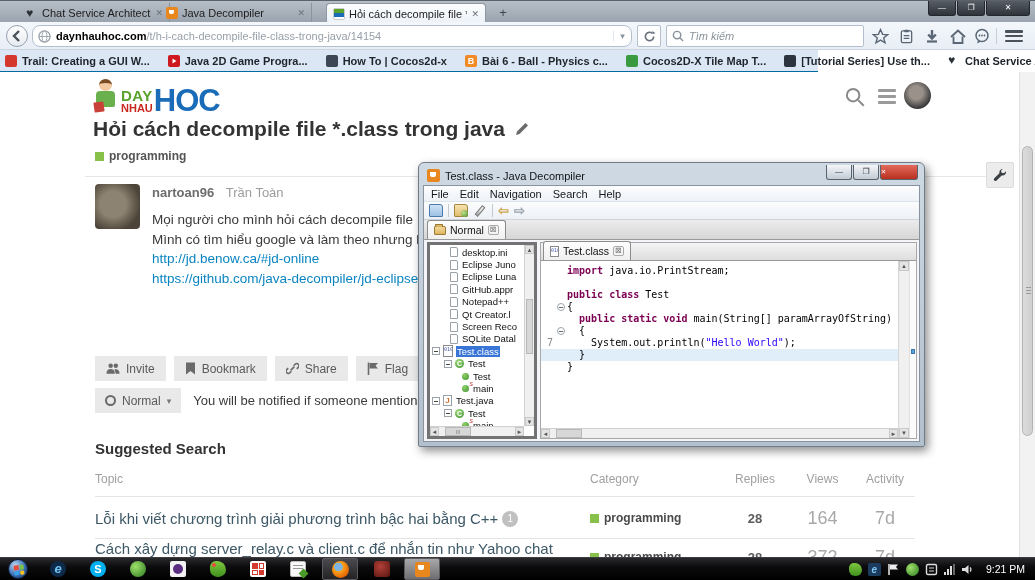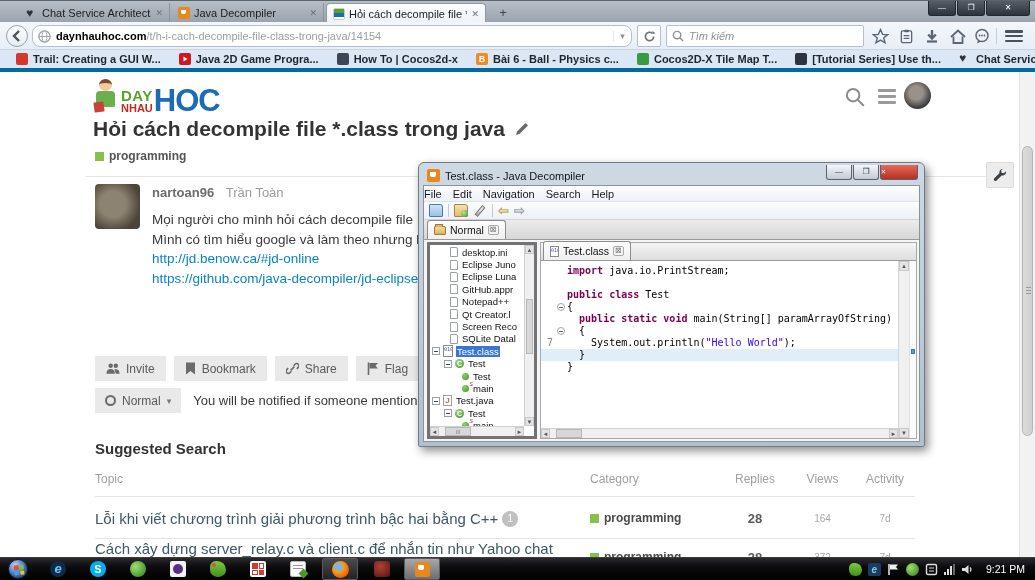--- a/index.html
+++ b/index.html
@@ -31,21 +31,21 @@
   .urlbar .drop{width:18px;color:#8a93a0;border-left:1px solid #dfe5ec;text-align:center;font-size:9px;}
   .reloadbtn{position:absolute;left:637px;top:3px;width:24px;height:22px;background:#fff;border:1px solid #b4bfcd;border-radius:2px;display:flex;align-items:center;justify-content:center;}
   .searchbar{position:absolute;left:666px;top:3px;width:198px;height:22px;background:#fff;border:1px solid #b4bfcd;border-radius:2px;display:flex;align-items:center;}
   .searchbar input{border:none;outline:none;flex:1;font-size:11px;font-style:italic;color:#555;font-family:"Liberation Sans",sans-serif;background:transparent;}
   .searchbar input::placeholder{color:#8b929b;}
   .navic{position:absolute;top:3px;width:24px;height:22px;display:flex;align-items:center;justify-content:center;color:#5a6674;}
   .navsep{position:absolute;top:6px;left:996px;width:1px;height:16px;background:#c4cdd8;}
   .ham{width:18px;height:12px;display:flex;flex-direction:column;justify-content:space-between;}
   .ham i{height:2.5px;background:#4a525b;border-radius:1px;}
   
-  .bookbar{position:absolute;left:0;top:50px;width:1035px;height:22px;background:#dce7f5;border-bottom:4px solid #0369a1;display:flex;align-items:center;padding-left:16px;gap:18px;}
+  .bookbar{position:absolute;left:0;top:50px;width:818px;height:22px;background:#dce7f5;border-bottom:1px solid #0369a1;display:flex;align-items:center;padding-left:5px;gap:18px;}
   .bm{display:flex;align-items:center;gap:5px;font-size:11px;font-weight:bold;color:#1e242b;white-space:nowrap;}
   .bmi{width:12px;height:12px;border-radius:2px;flex:none;}
   
   .page{position:absolute;left:0;top:72px;width:1019px;height:485px;background:#fff;overflow:hidden;}
   .logo{position:absolute;left:93px;top:6px;display:flex;align-items:flex-end;}
   .logo-kid{width:26px;height:36px;position:relative;margin-right:2px;}
   .logo-kid .head{position:absolute;left:6px;top:1px;width:13px;height:12px;background:#f3c9a2;border-radius:50%;border-top:4px solid #7a4a22;}
   .logo-kid .body{position:absolute;left:3px;top:13px;width:19px;height:16px;background:#6ab04c;border-radius:4px 4px 2px 2px;}
   .logo-kid .book{position:absolute;left:1px;top:24px;width:10px;height:10px;background:#c9423a;border-radius:1px;transform:rotate(-8deg);}
   .logo-top{display:flex;flex-direction:column;line-height:1;margin-right:1px;}
@@ -82,37 +82,37 @@
   .col-topic{flex:1;}
   .col-cat{width:130px;}
   .col-rep{width:70px;text-align:center;}
   .col-view{width:65px;text-align:center;}
   .col-act{width:60px;text-align:center;}
   .tdiv{position:absolute;left:95px;width:820px;height:1px;background:#e4e4e4;}
   .ttitle{color:#3d5866;}
   .badge{display:inline-block;width:16px;height:16px;border-radius:50%;background:#c0c0c0;color:#fff;font-size:10px;line-height:16px;text-align:center;vertical-align:2px;margin-left:4px;}
   .catcell{display:flex;align-items:center;gap:5px;font-size:12px;font-weight:bold;color:#4a4a4a;}
   .repval{font-weight:bold;color:#5a5a5a;font-size:13px;}
-  .mutedval{color:#a8a8a8;font-size:10px;}
+  .mutedval{color:#a8a8a8;font-size:18px;}
   .wrench{position:absolute;left:986px;top:90px;width:28px;height:26px;background:#ececec;border:1px solid #dcdcdc;border-radius:2px;display:flex;align-items:center;justify-content:center;color:#333;}
   .pagescroll{position:absolute;right:0;top:72px;width:16px;height:485px;background:#f2f2f2;border-left:1px solid #e0e0e0;}
   .pagescroll .thumb{position:absolute;left:2px;top:74px;width:11px;height:290px;background:linear-gradient(90deg,#dcdcdc,#cfcfcf);border:1px solid #b3b3b3;border-radius:6px;}
   .pagescroll .grip{position:absolute;left:3px;top:140px;width:5px;height:7px;border-top:1px solid #9a9a9a;border-bottom:1px solid #9a9a9a;}
   .pagescroll .grip::after{content:"";display:block;margin-top:2px;height:1px;background:#9a9a9a;}
   
   .jdwin{position:absolute;left:418px;top:162px;width:507px;height:285px;background:linear-gradient(#cdd8e2,#aebb C8);background:linear-gradient(#ced9e3,#b2bfcc);border:1px solid #6f7b88;border-radius:6px 6px 2px 2px;box-shadow:3px 4px 10px rgba(0,0,0,.45);padding:3px 4px 4px 4px;}
   .jdtitle{height:19px;display:flex;align-items:center;gap:5px;padding-left:4px;font-size:11px;color:#101418;}
   .jdcup{width:13px;height:13px;position:relative;background:#e8871e;border-radius:2px;}
   .jdcup::after{content:"";position:absolute;left:3px;top:3px;width:6px;height:5px;background:#fff;border-radius:0 0 2px 2px;}
   .jdbtns{position:absolute;right:6px;top:2px;display:flex;gap:1px;}
   .jdbtns div{height:15px;border:1px solid #5a626b;border-top:none;border-radius:0 0 3px 3px;font-size:8px;color:#2e3338;text-align:center;line-height:13px;background:linear-gradient(#f4f6f9,#c2cbd4);}
   .jdbtns .mn,.jdbtns .mx{width:26px;}
   .jdbtns .cl{width:38px;background:linear-gradient(#e46a5c,#b8301f);color:#fff;font-weight:bold;}
   .jdbody{height:257px;background:#f3f5f8;border:1px solid #8a939d;display:flex;flex-direction:column;}
-  .jdmenu{height:16px;background:linear-gradient(#fcfdfe,#eef2f7);display:flex;gap:11px;align-items:center;font-size:11px;color:#16191d;border-bottom:1px solid #dde3ea;}
+  .jdmenu{height:16px;background:linear-gradient(#fcfdfe,#eef2f7);display:flex;gap:11px;padding-left:7px;align-items:center;font-size:11px;color:#16191d;border-bottom:1px solid #dde3ea;}
   .jdtools{height:18px;background:linear-gradient(#fbfcfd,#edf1f6);display:flex;align-items:center;gap:5px;padding-left:5px;border-bottom:1px solid #ccd3db;}
   .tico{width:14px;height:13px;position:relative;}
   .t-open{background:linear-gradient(#cfe3f5,#9cc1e4);border:1px solid #4a79ad;border-radius:1px 3px 1px 1px;}
   .t-opent{background:linear-gradient(#f5e3b0,#e0bd6e);border:1px solid #a8853c;border-radius:1px 3px 1px 1px;}
   .t-opent::after{content:"";position:absolute;right:-1px;bottom:-1px;width:7px;height:7px;border-radius:50%;background:radial-gradient(circle at 35% 35%,#bfe08a,#4f8f2f);}
   .t-flash{background:linear-gradient(135deg,#e8e8e8 40%,#8f8f8f);border:1px solid #777;transform:rotate(40deg);width:4px;height:12px;margin:0 5px;}
   .tsep{width:1px;height:13px;background:#c2c9d1;}
   .t-back{color:#caa54e;font-size:13px;font-weight:bold;line-height:13px;}
   .t-fwd{color:#9aa2ab;font-size:13px;font-weight:bold;line-height:13px;}
   .jdtabrow{height:20px;background:linear-gradient(#ececec,#d6d6d6);border-bottom:1px solid #9a9a9a;display:flex;align-items:flex-end;padding-left:3px;}
@@ -179,21 +179,21 @@
 </style>
 </head>
 <body>
 
 <div class="tabstrip">
   <div class="tab" style="left:20px;width:150px;">
     <span class="favicon fav-heart">♥</span>
     <span class="ttl">Chat Service Architecture: ...</span>
     <span class="tclose">✕</span>
   </div>
-  <div class="tab" style="left:172px;width:152px;">
+  <div class="tab" style="left:160px;width:152px;">
     <span class="favicon fav-jd"></span>
     <span class="ttl">Java Decompiler</span>
     <span class="tclose">✕</span>
   </div>
   <div class="tab active" style="left:326px;width:160px;">
     <span class="favicon fav-dnh">
         <i style="background:#58a32b"></i>
         <i style="background:#1a6cb8"></i>
       </span>
     <span class="ttl">Hỏi cách decompile file *.c...</span>

